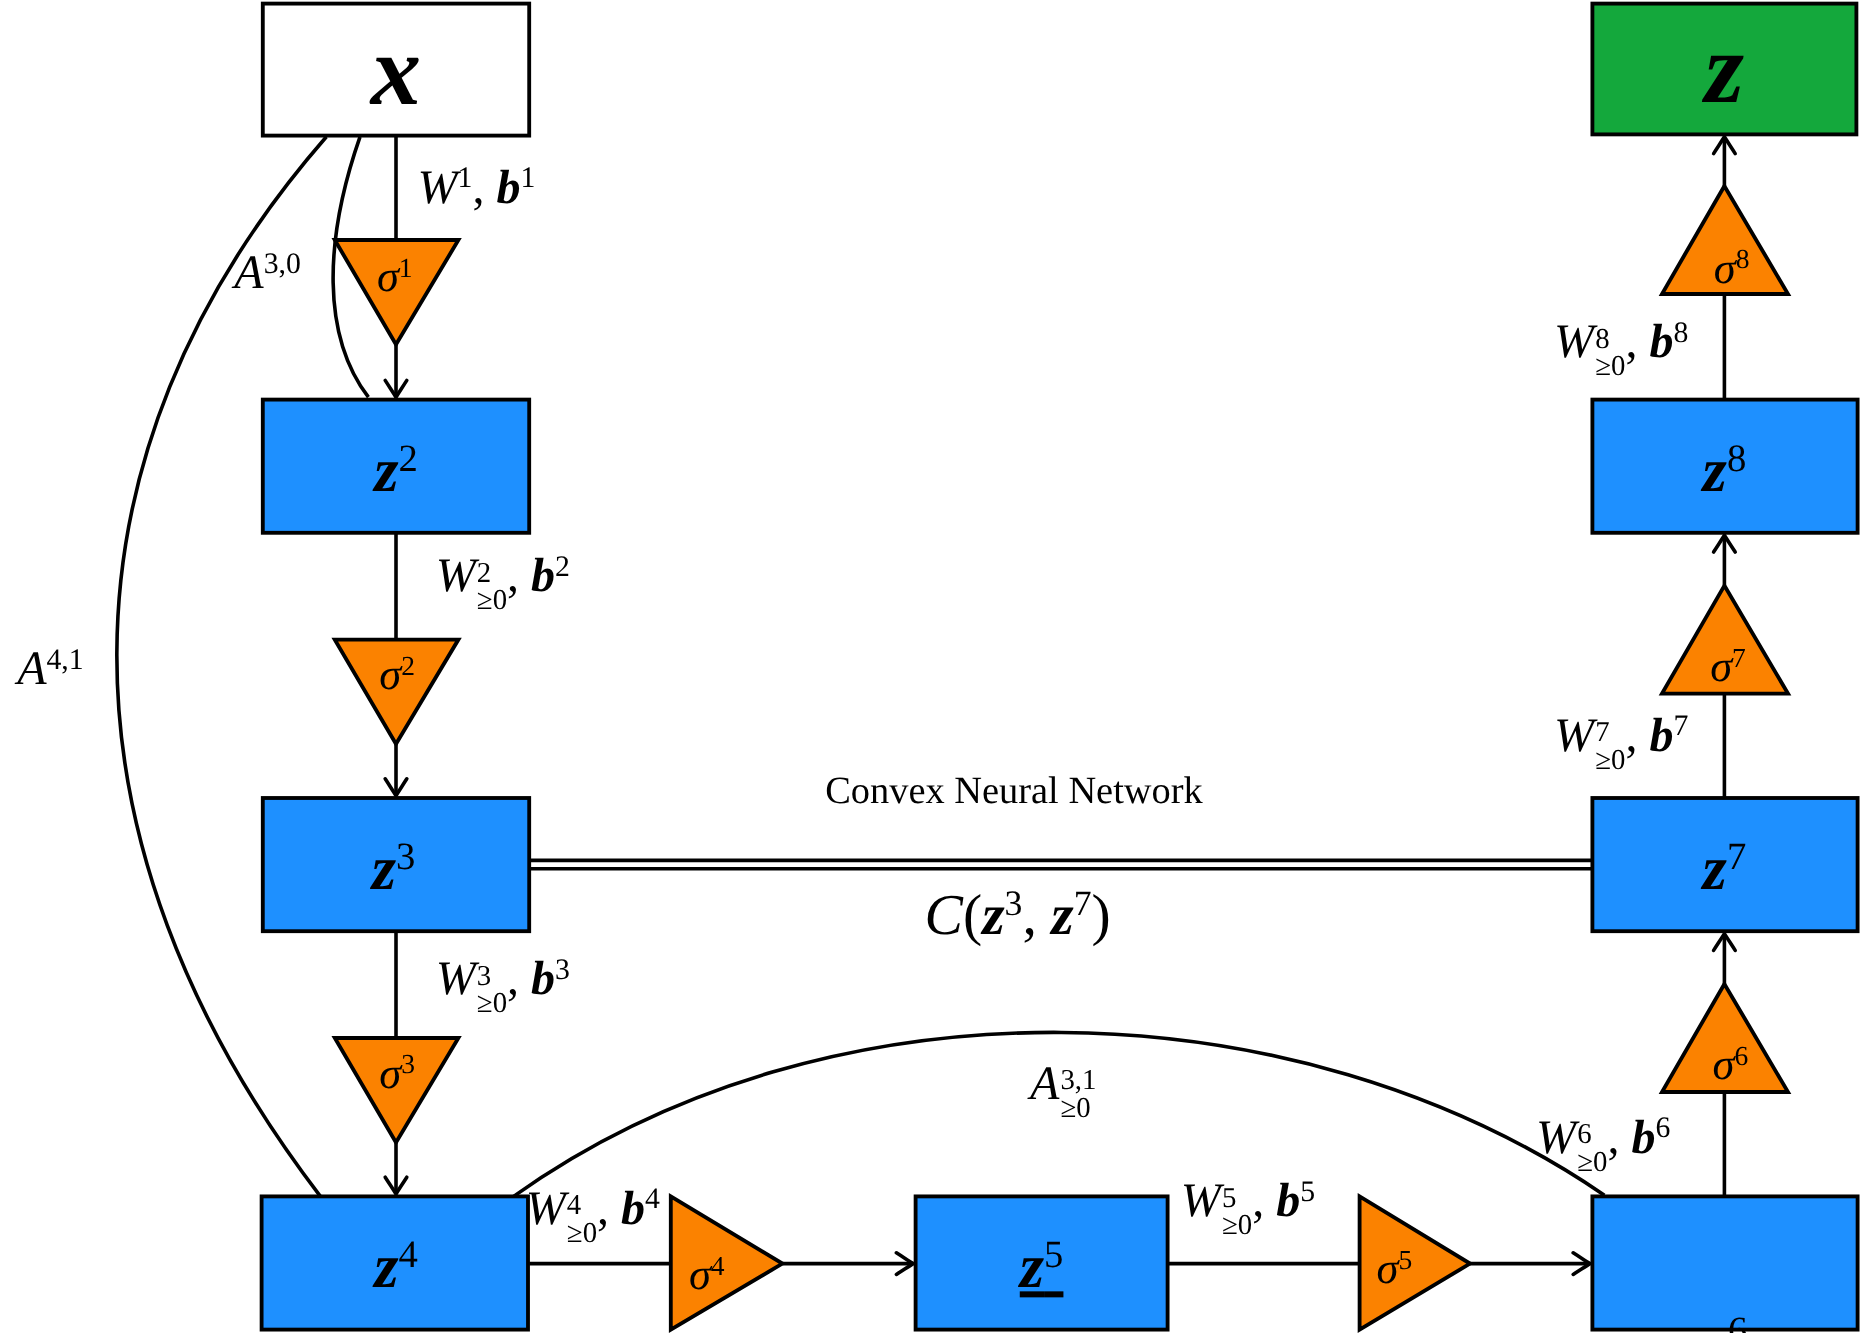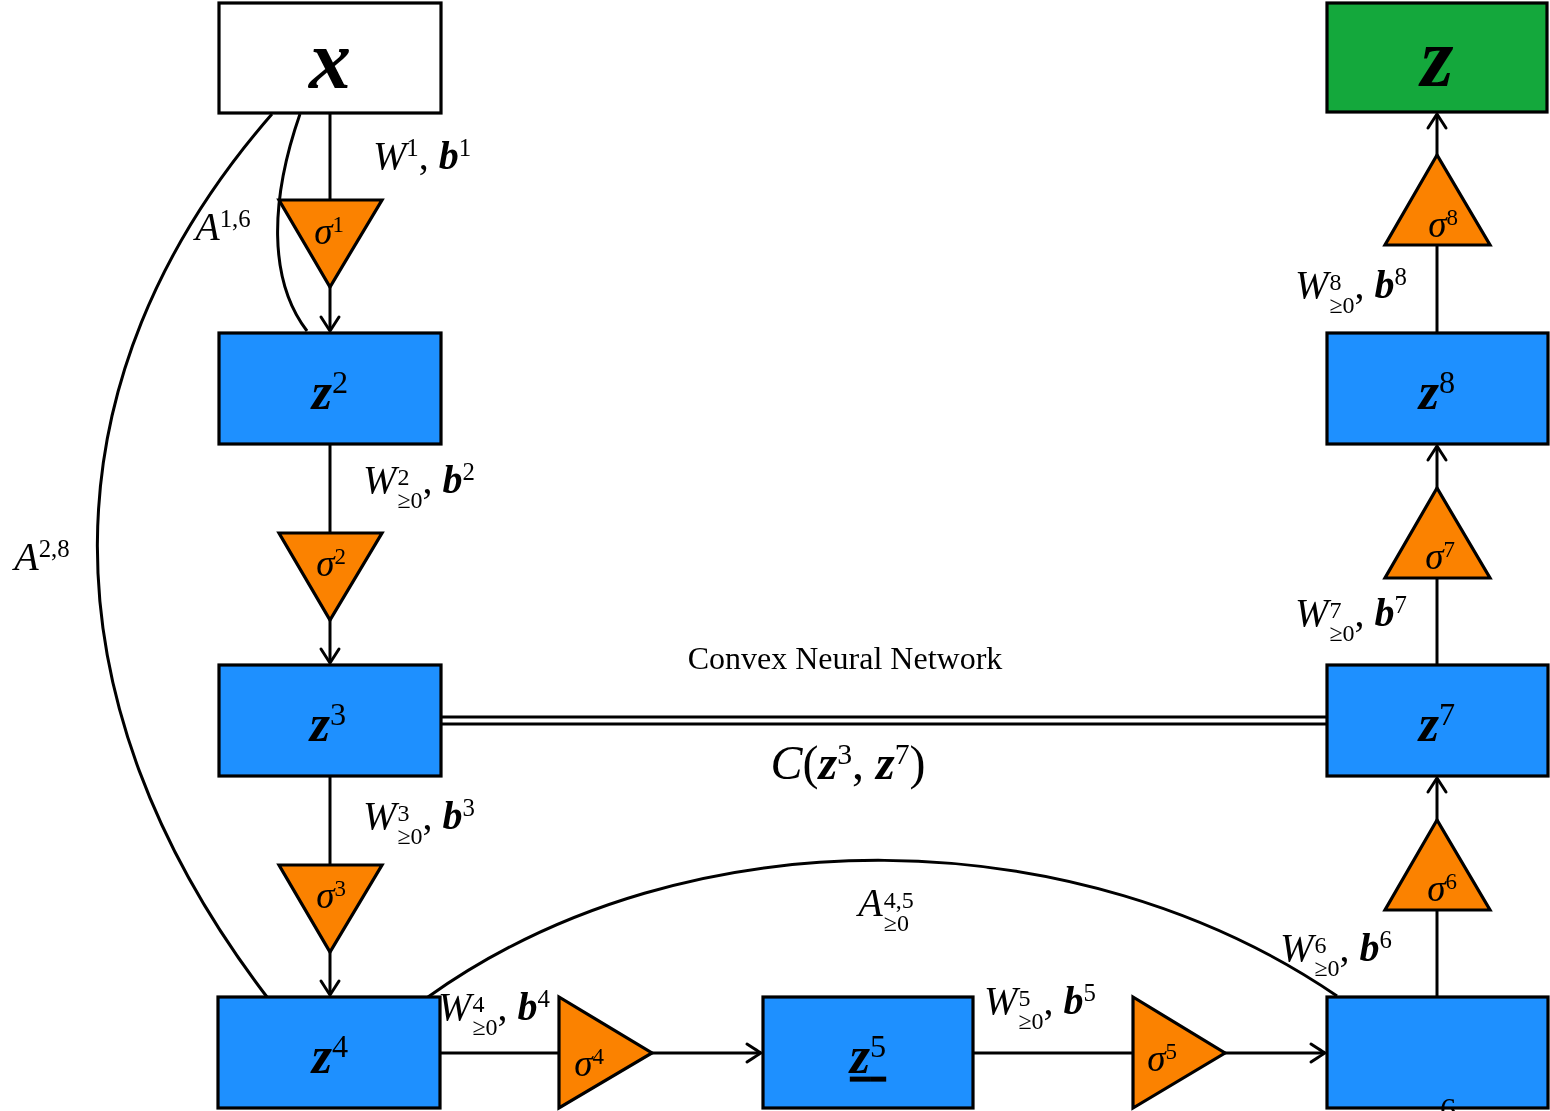--- a/index.html
+++ b/index.html
@@ -115,31 +115,31 @@
   <div>
       <div class="mlabel lk-nodebig" style="left: 330px; top: 60px;"><span class="k-b">x</span></div>
       <div class="mlabel lk-node" style="left: 330px; top: 392px;"><span class="k-b">z</span><span class="k-sup">2</span></div>
       <div class="mlabel lk-node" style="left: 328px; top: 724px;"><span class="k-b">z</span><span class="k-sup">3</span></div>
       <div class="mlabel lk-node" style="left: 330px; top: 1056px;"><span class="k-b">z</span><span class="k-sup">4</span></div>
       <div class="mlabel lk-node" style="left: 868px; top: 1056px; text-decoration: underline;"><span class="k-b">z</span><span class="k-sup">5</span></div>
       <div class="mlabel lk-node" style="left: 1438px; top: 1119px;"><span class="k-b">z</span><span class="k-sup">6</span></div>
       <div class="mlabel lk-node" style="left: 1437px; top: 724px;"><span class="k-b">z</span><span class="k-sup">7</span></div>
       <div class="mlabel lk-node" style="left: 1437px; top: 392px;"><span class="k-b">z</span><span class="k-sup">8</span></div>
       <div class="mlabel lk-nodebig" style="left: 1437px; top: 58px;"><span class="k-b">z</span></div>
-      <div class="mlabel lk-edge" style="left: 422px; top: 156px;"><span class="k-i">W</span><span class="k-sup">1</span><span class="k-r">, </span><span class="k-b">b</span><span class="k-sup">1</span></div>
+      <div class="mlabel lk-edge" style="left: 397px; top: 156px;"><span class="k-i">W</span><span class="k-sup">1</span><span class="k-r">, </span><span class="k-b">b</span><span class="k-sup">1</span></div>
       <div class="mlabel lk-edge" style="left: 419px; top: 486px;"><span class="k-i">W</span><span class="k-ss"><span class="s-sup">2</span><span class="s-sub">≥0</span></span><span class="k-r">, </span><span class="k-b">b</span><span class="k-sup">2</span></div>
       <div class="mlabel lk-edge" style="left: 419px; top: 822px;"><span class="k-i">W</span><span class="k-ss"><span class="s-sup">3</span><span class="s-sub">≥0</span></span><span class="k-r">, </span><span class="k-b">b</span><span class="k-sup">3</span></div>
       <div class="mlabel lk-edge" style="left: 494px; top: 1013px;"><span class="k-i">W</span><span class="k-ss"><span class="s-sup">4</span><span class="s-sub">≥0</span></span><span class="k-r">, </span><span class="k-b">b</span><span class="k-sup">4</span></div>
       <div class="mlabel lk-edge" style="left: 1040px; top: 1007px;"><span class="k-i">W</span><span class="k-ss"><span class="s-sup">5</span><span class="s-sub">≥0</span></span><span class="k-r">, </span><span class="k-b">b</span><span class="k-sup">5</span></div>
       <div class="mlabel lk-edge" style="left: 1336px; top: 954px;"><span class="k-i">W</span><span class="k-ss"><span class="s-sup">6</span><span class="s-sub">≥0</span></span><span class="k-r">, </span><span class="k-b">b</span><span class="k-sup">6</span></div>
       <div class="mlabel lk-edge" style="left: 1351px; top: 619px;"><span class="k-i">W</span><span class="k-ss"><span class="s-sup">7</span><span class="s-sub">≥0</span></span><span class="k-r">, </span><span class="k-b">b</span><span class="k-sup">7</span></div>
       <div class="mlabel lk-edge" style="left: 1351px; top: 291px;"><span class="k-i">W</span><span class="k-ss"><span class="s-sup">8</span><span class="s-sub">≥0</span></span><span class="k-r">, </span><span class="k-b">b</span><span class="k-sup">8</span></div>
-      <div class="mlabel lk-edge" style="left: 223px; top: 227px;"><span class="k-i">A</span><span class="k-sup">1,6</span></div>
-      <div class="mlabel lk-edge" style="left: 42px; top: 557px;"><span class="k-i">A</span><span class="k-sup">2,8</span></div>
-      <div class="mlabel lk-edge" style="left: 886px; top: 909px;"><span class="k-i">A</span><span class="k-ss"><span class="s-sup">4,5</span><span class="s-sub">≥0</span></span></div>
+      <div class="mlabel lk-edge" style="left: 223px; top: 227px;"><span class="k-i">A</span><span class="k-sup">3,0</span></div>
+      <div class="mlabel lk-edge" style="left: 42px; top: 557px;"><span class="k-i">A</span><span class="k-sup">4,1</span></div>
+      <div class="mlabel lk-edge" style="left: 886px; top: 909px;"><span class="k-i">A</span><span class="k-ss"><span class="s-sup">3,1</span><span class="s-sub">≥0</span></span></div>
       <div class="mlabel lk-sigma" style="left: 329px; top: 231px;"><span class="k-i">σ</span><span class="k-sup">1</span></div>
       <div class="mlabel lk-sigma" style="left: 331px; top: 563px;"><span class="k-i">σ</span><span class="k-sup">2</span></div>
       <div class="mlabel lk-sigma" style="left: 331px; top: 895px;"><span class="k-i">σ</span><span class="k-sup">3</span></div>
       <div class="mlabel lk-sigma" style="left: 589px; top: 1063px;"><span class="k-i">σ</span><span class="k-sup">4</span></div>
       <div class="mlabel lk-sigma" style="left: 1162px; top: 1058px;"><span class="k-i">σ</span><span class="k-sup">5</span></div>
       <div class="mlabel lk-sigma" style="left: 1442px; top: 888px;"><span class="k-i">σ</span><span class="k-sup">6</span></div>
       <div class="mlabel lk-sigma" style="left: 1440px; top: 556px;"><span class="k-i">σ</span><span class="k-sup">7</span></div>
       <div class="mlabel lk-sigma" style="left: 1443px; top: 224px;"><span class="k-i">σ</span><span class="k-sup">8</span></div>
       <div class="mlabel lk-title" style="left: 845px; top: 658px;"><span class="k-r">Convex Neural Network</span></div>
       <div class="mlabel lk-formula" style="left: 848px; top: 763px;"><span class="k-i">C</span><span class="k-r">(</span><span class="k-b">z</span><span class="k-sup">3</span><span class="k-r">, </span><span class="k-b">z</span><span class="k-sup">7</span><span class="k-r">)</span></div>

